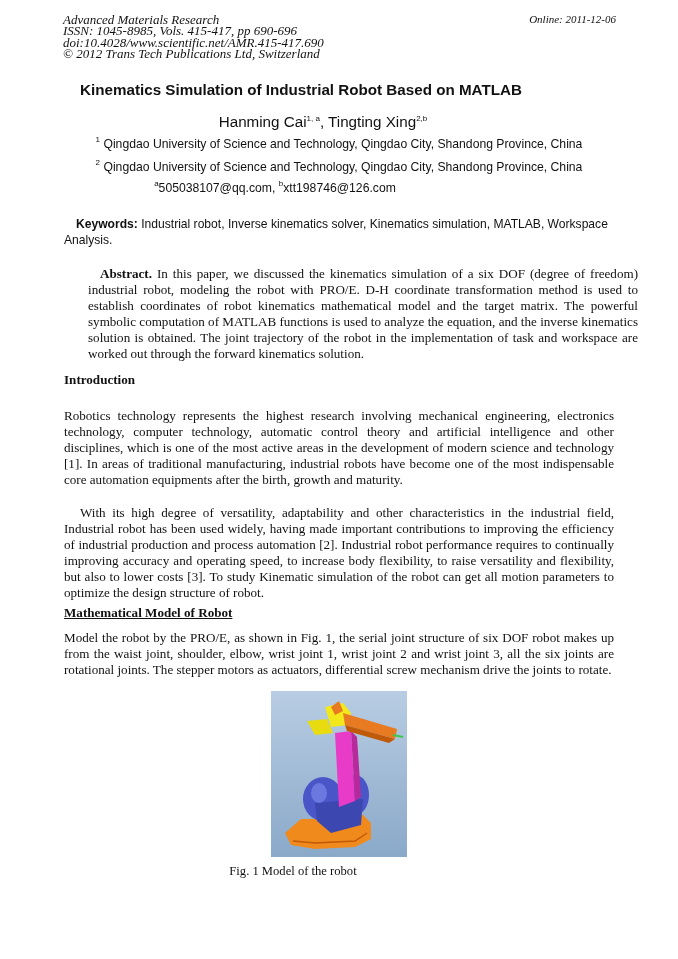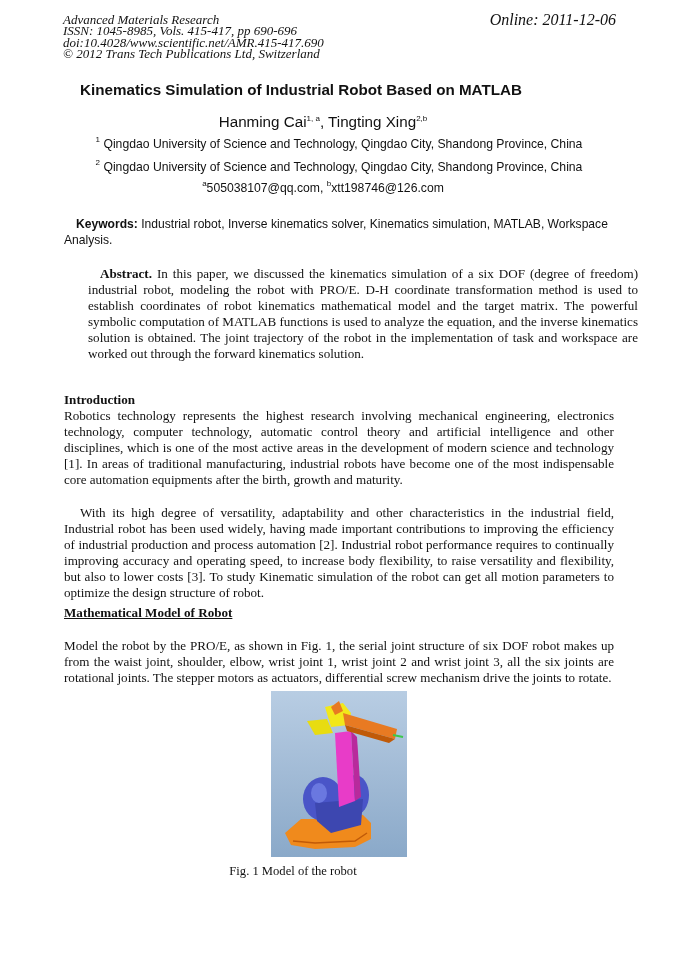--- a/index.html
+++ b/index.html
@@ -1,36 +1,36 @@
 <!DOCTYPE html>
 <html><head>
 <meta charset="utf-8">
 <style>
   html, body { margin: 0; padding: 0; background: #ffffff; }
   body { width: 678px; height: 959px; position: relative; overflow: hidden; color: #111; }
   .serif { font-family: "Liberation Serif", "DejaVu Serif", serif; }
   .sans { font-family: "Liberation Sans", "DejaVu Sans", sans-serif; }
   .hdr-left { position: absolute; left: 63px; top: 14px; font-size: 13px; line-height: 11.3px; font-style: italic; }
-  .hdr-right { position: absolute; right: 62px; top: 14px; font-size: 16px; line-height: 11.3px; font-style: italic; }
+  .hdr-right { position: absolute; right: 62px; top: 14px; font-size: 11px; line-height: 11.3px; font-style: italic; }
   .title { position: absolute; left: 0; width: 602px; top: 81px; text-align: center; font-size: 15.2px; font-weight: bold; }
   .authors { position: absolute; left: 0; width: 646px; top: 113px; text-align: center; font-size: 15.2px; }
   .authors sup, .aff sup, .emails sup { font-size: 8px; vertical-align: 6px; line-height: 0; }
   .aff { position: absolute; left: 0; width: 678px; text-align: center; font-size: 12.2px; }
   .aff1 { top: 137px; }
   .aff2 { top: 160px; }
-  .emails { position: absolute; left: 0; width: 550px; top: 181px; text-align: center; font-size: 12.2px; margin-left: 48px; }
+  .emails { position: absolute; left: 0; width: 550px; top: 181px; text-align: center; font-size: 12.2px; }
   .keywords { position: absolute; left: 64px; width: 550px; top: 216px; font-size: 12.1px; line-height: 16px; }
   .para { position: absolute; left: 64px; width: 550px; font-size: 13.1px; line-height: 16.1px; text-align: justify; }
   .abstract { top: 266px; margin-left: 24px; }
   .heading { position: absolute; left: 64px; font-size: 13.1px; font-weight: bold; }
-  .h-intro { top: 392px; text-align: right; }
+  .h-intro { top: 372px; text-align: right; }
   .intro1 { top: 408px; }
   .intro2 { top: 505px; text-indent: 16px; }
   .h-math { top: 605px; text-decoration: underline; }
-  .math1 { top: 630px; margin-top: 8px; }
+  .math1 { top: 630px; }
   .figure { position: absolute; left: 271px; top: 691px; width: 136px; height: 166px; background: linear-gradient(180deg, #b8cde3 0%, #9db7d3 60%, #8aa9c9 100%); overflow: hidden; }
   .caption { position: absolute; left: 0; width: 586px; top: 864px; text-align: center; font-size: 12.6px; }
   .b { font-weight: bold; padding-left: 12px; }
 </style>
 </head>
 <body>
 
 <div class="hdr-left serif">
   <div>Advanced Materials Research</div>
   <div>ISSN: 1045-8985, Vols. 415-417, pp 690-696</div>

